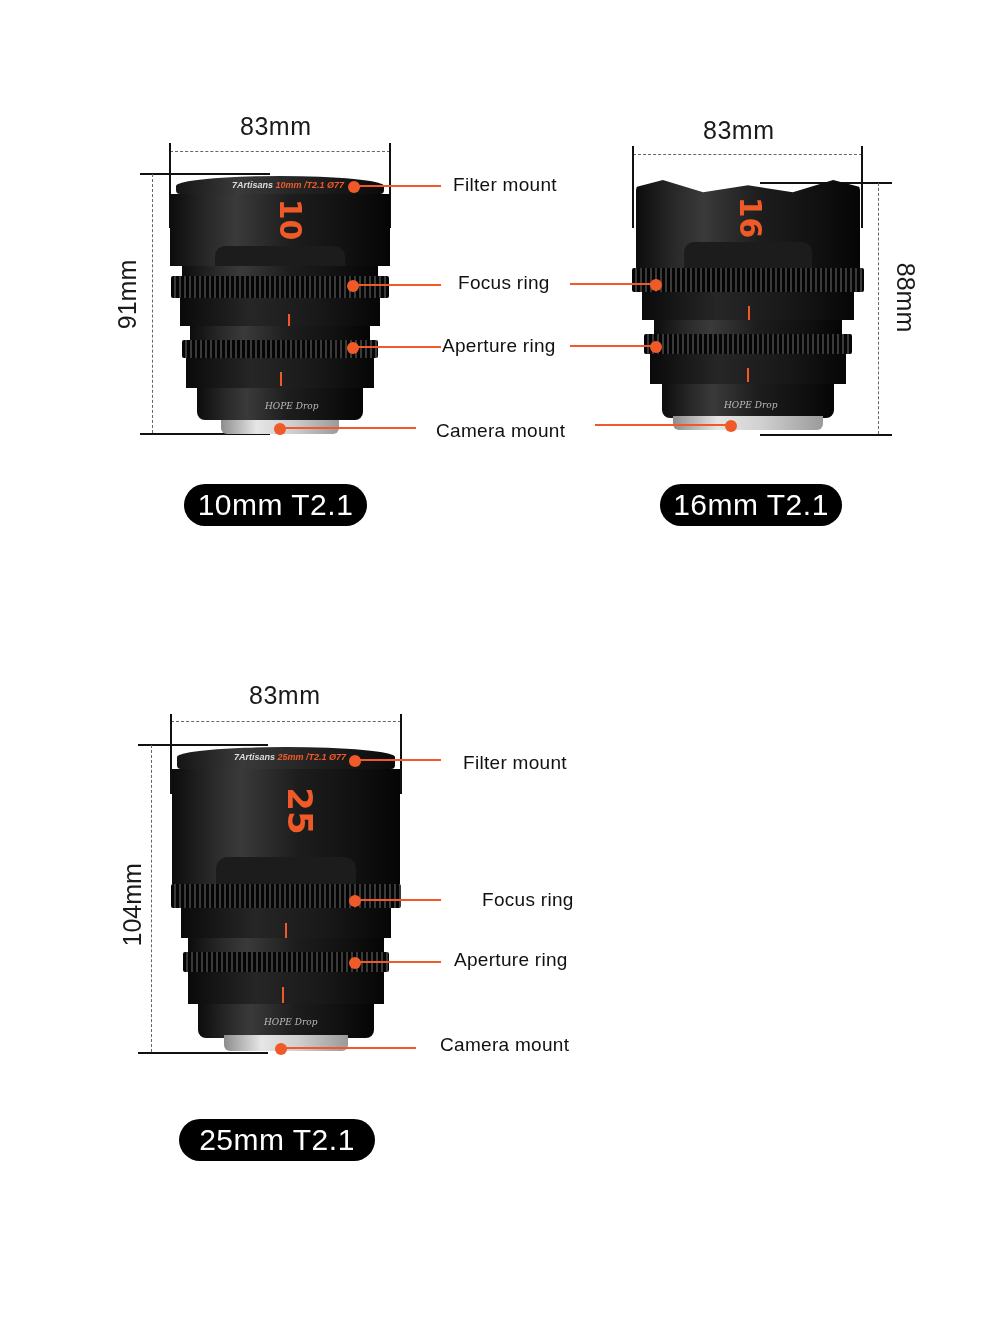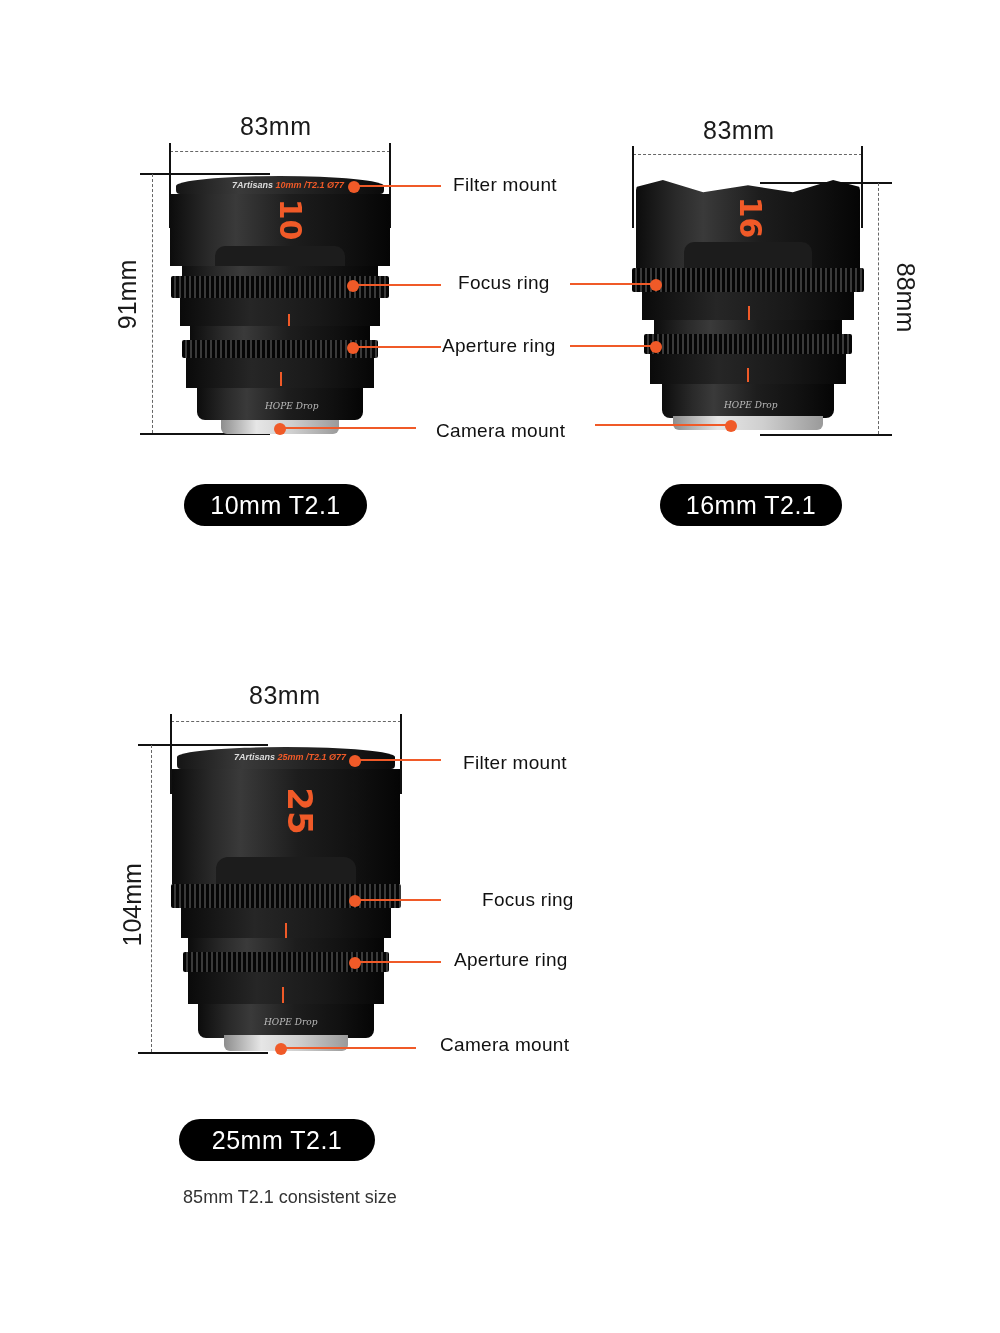--- a/index.html
+++ b/index.html
@@ -8,21 +8,21 @@
   .vdim{position:absolute;font-size:25px;color:#1a1a1a;white-space:nowrap;}
   .vdim.ccw{transform:rotate(-90deg);transform-origin:center;}
   .vdim.cw{transform:rotate(90deg);transform-origin:center;}
   .dash-h{position:absolute;border-top:1.5px dashed #666;height:0;}
   .dash-v{position:absolute;border-left:1.5px dashed #666;width:0;}
   .solid-h{position:absolute;background:#111;height:2px;}
   .solid-v{position:absolute;background:#111;width:2px;}
   .callout-line{position:absolute;height:2px;background:#f05a28;}
   .callout-dot{position:absolute;width:12px;height:12px;border-radius:50%;background:#f05a28;margin:-5px 0 0 -6px;}
   .callout-label{position:absolute;font-size:19px;color:#111;white-space:nowrap;letter-spacing:0.3px;}
-  .badge{position:absolute;height:42px;border-radius:21px;background:#000;color:#fff;font-size:25px;display:flex;align-items:center;justify-content:center;letter-spacing:0.5px;}
+  .badge{position:absolute;height:42px;border-radius:21px;background:#000;color:#fff;font-size:30px;display:flex;align-items:center;justify-content:center;letter-spacing:0.5px;}
   .note{position:absolute;font-size:18px;color:#333;text-align:center;line-height:29px;}
   
   .lens{position:absolute;}
   .seg{position:absolute;left:50%;transform:translateX(-50%);background:linear-gradient(90deg,#0c0c0c 0%,#2a2a2a 18%,#3a3a3a 30%,#1d1d1d 55%,#111 80%,#050505 100%);}
   .ring{position:absolute;left:50%;transform:translateX(-50%);background:
       repeating-linear-gradient(90deg,#050505 0px,#050505 3px,#3a3a3a 3px,#3a3a3a 5px);border-radius:2px;}
   .scale{position:absolute;left:50%;transform:translateX(-50%);background:linear-gradient(90deg,#0a0a0a,#262626 35%,#181818 70%,#060606);}
   .tick{position:absolute;width:2px;background:#f05a28;}
   .mount{position:absolute;left:50%;transform:translateX(-50%);background:linear-gradient(90deg,#8d8d8d,#e6e6e6 30%,#cfcfcf 60%,#9a9a9a);border-radius:0 0 6px 6px;}
   .bignum{position:absolute;color:#f05a28;font-weight:bold;font-family:"DejaVu Sans",sans-serif;transform:rotate(90deg);transform-origin:center;white-space:nowrap;}
@@ -159,15 +159,14 @@
   <div class="callout-line" style="left:355px;top:961px;width:86px;"></div>
   <div class="callout-label" style="left:454px;top:949px;">Aperture ring</div>
 
   <div class="callout-dot" style="left:281px;top:1048px;"></div>
   <div class="callout-line" style="left:281px;top:1047px;width:135px;"></div>
   <div class="callout-label" style="left:440px;top:1034px;">Camera mount</div>
 
   <div class="badge" style="left:179px;top:1119px;width:196px;text-align:center;">25mm T2.1</div>
 
   <div class="note" style="left:90px;top:1183px;width:400px;">
-    <div>85mm T2.1 consistent size</div>
   </div>
 </div>
 
 </body></html>

